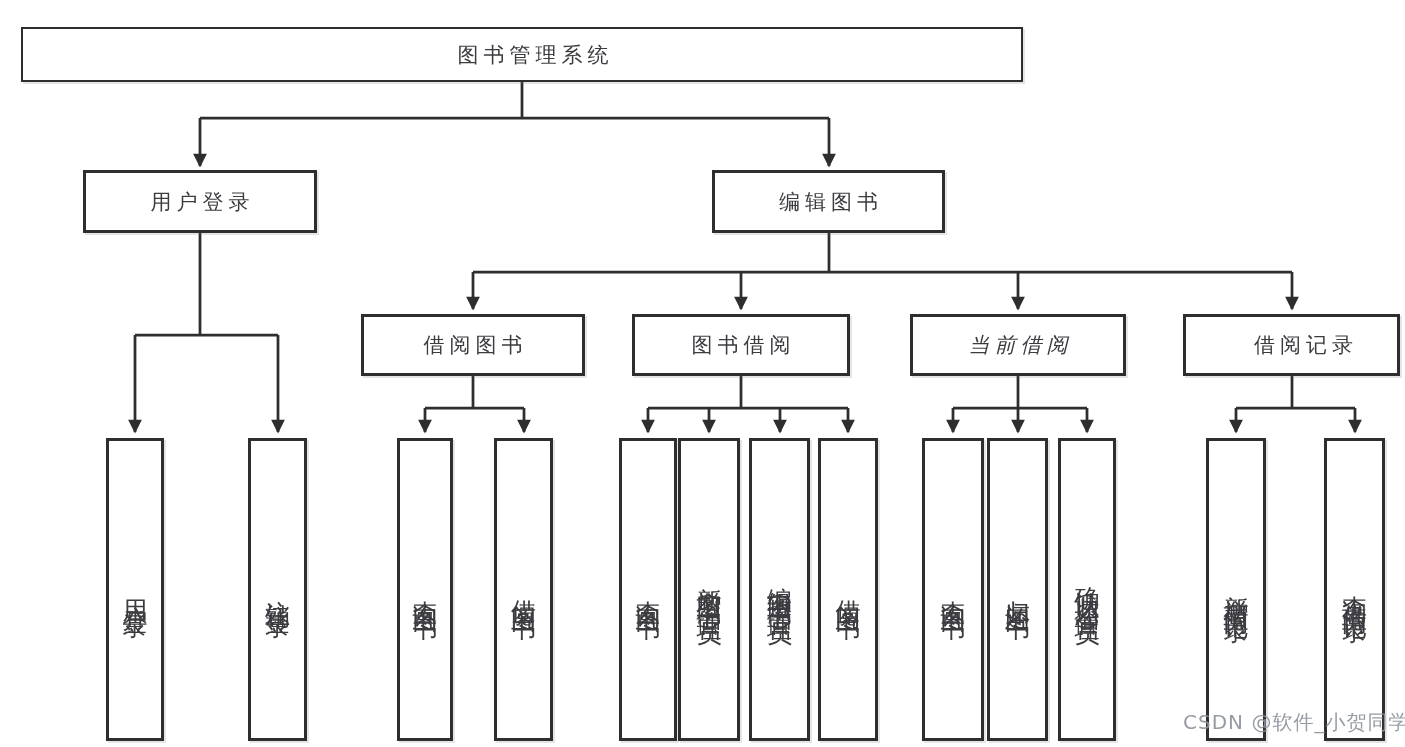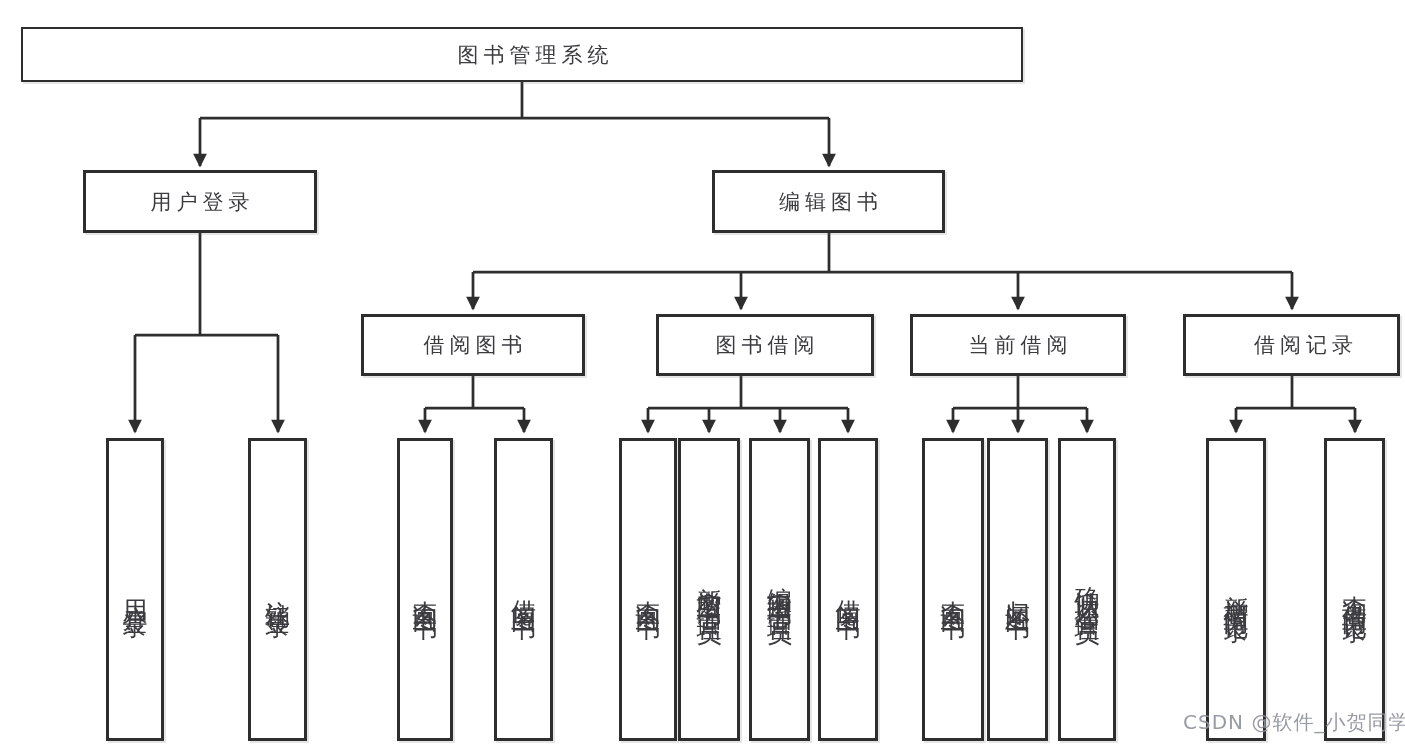--- a/index.html
+++ b/index.html
@@ -79,24 +79,24 @@
   <div class="box" style="left:83px; top:170px; width:234px; height:63px;">
     <span class="hlabel">用户登录</span>
   </div>
   <div class="box" style="left:712px; top:170px; width:233px; height:63px;">
     <span class="hlabel">编辑图书</span>
   </div>
 
   <div class="box" style="left:361px; top:314px; width:224px; height:62px;">
     <span class="hlabel">借阅图书</span>
   </div>
-  <div class="box" style="left:632px; top:314px; width:218px; height:62px;margin-left:24px;">
+  <div class="box" style="left:632px; top:314px; width:218px; height:62px;">
     <span class="hlabel">图书借阅</span>
   </div>
-  <div class="box" style="left:910px; top:314px; width:216px; height:62px;">
+  <div class="box" style="left:910px; top:314px; width:216px; height:62px;font-style:italic;">
     <span class="hlabel">当前借阅</span>
   </div>
   <div class="box" style="left:1183px; top:314px; width:217px; height:62px;padding-left:24px;">
     <span class="hlabel">借阅记录</span>
   </div>
 
   <div class="box" style="left:106px; top:438px; width:58px; height:303px;">
     <span class="vlabel">用户登录</span>
   </div>
   <div class="box" style="left:248px; top:438px; width:59px; height:303px;">

